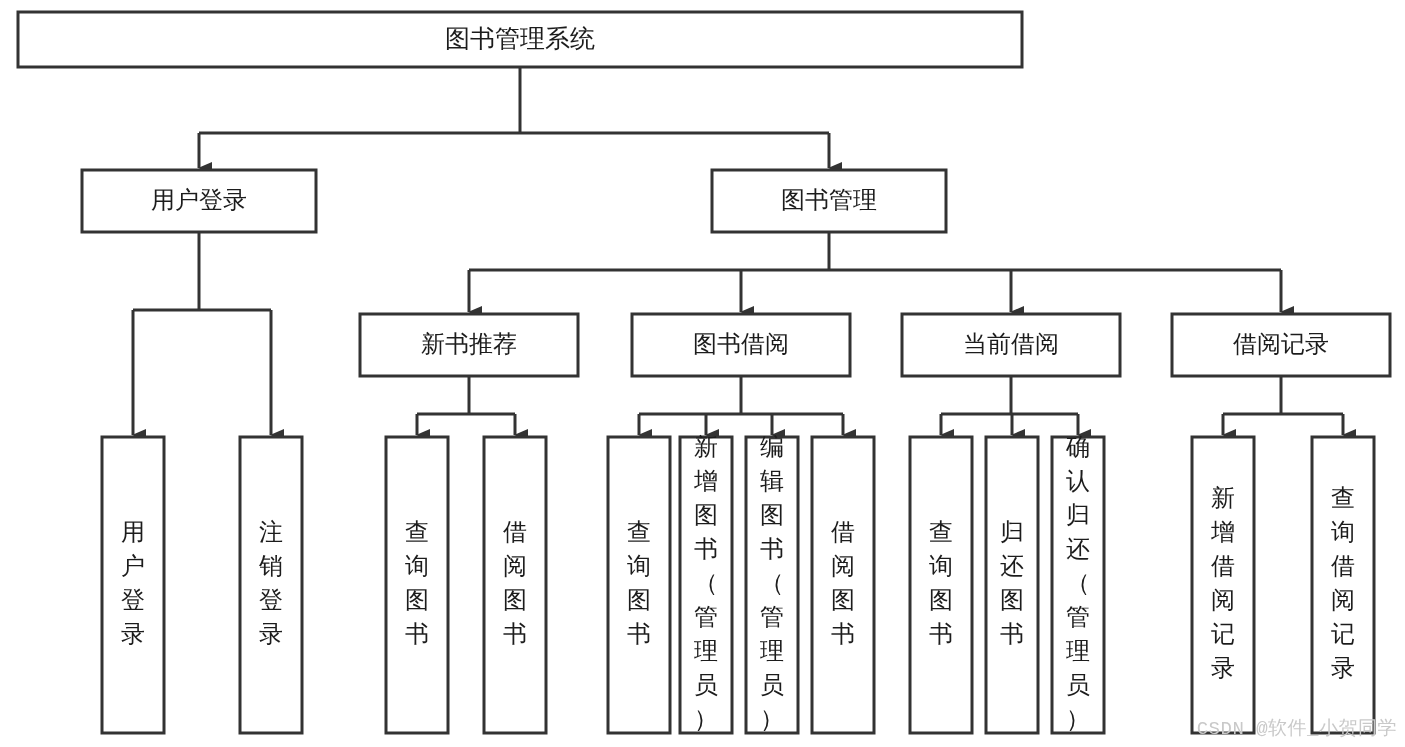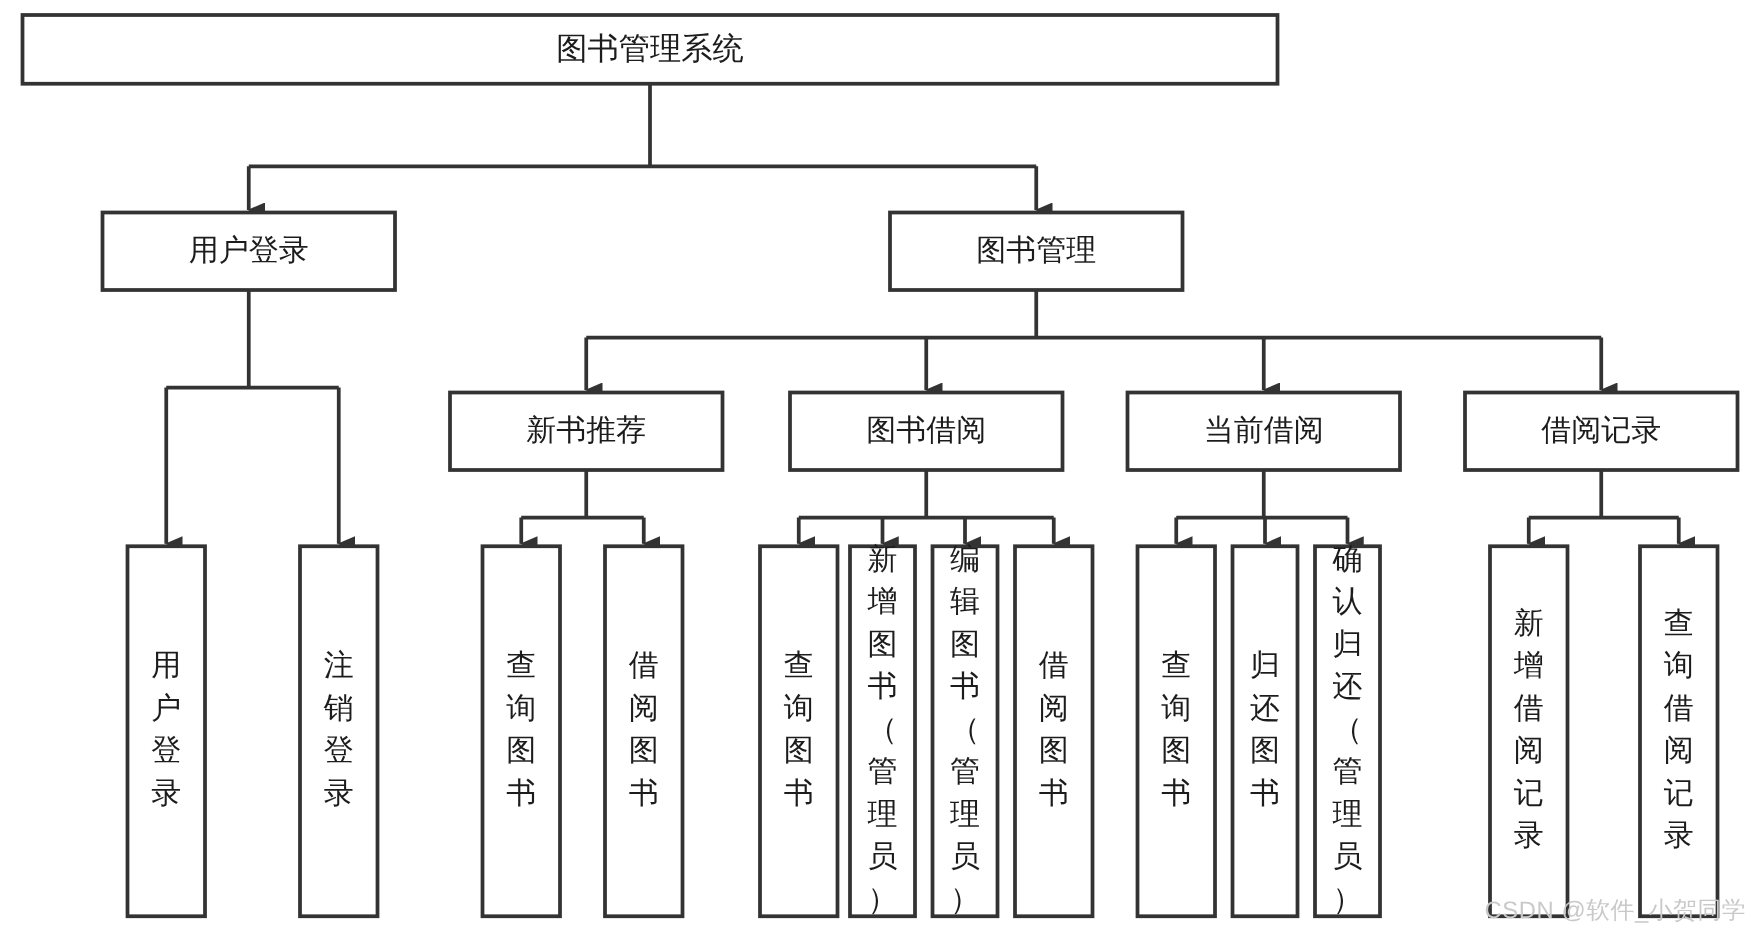--- a/index.html
+++ b/index.html
@@ -45,21 +45,21 @@
     fill: none;
   }
   .arrow-head {
     fill: #333333;
     stroke: none;
   }
   .watermark {
     position: absolute;
     right: 8px;
     bottom: 6px;
-    font-family: Liberation Sans, sans-serif;
+    font-family: Liberation Mono, monospace;
     font-size: 19px;
     color: #c9c9c9;
     white-space: nowrap;
     letter-spacing: 0.5px;
     pointer-events: none;
     text-align: right;
   }
 </style>
 </head>
 <body>

